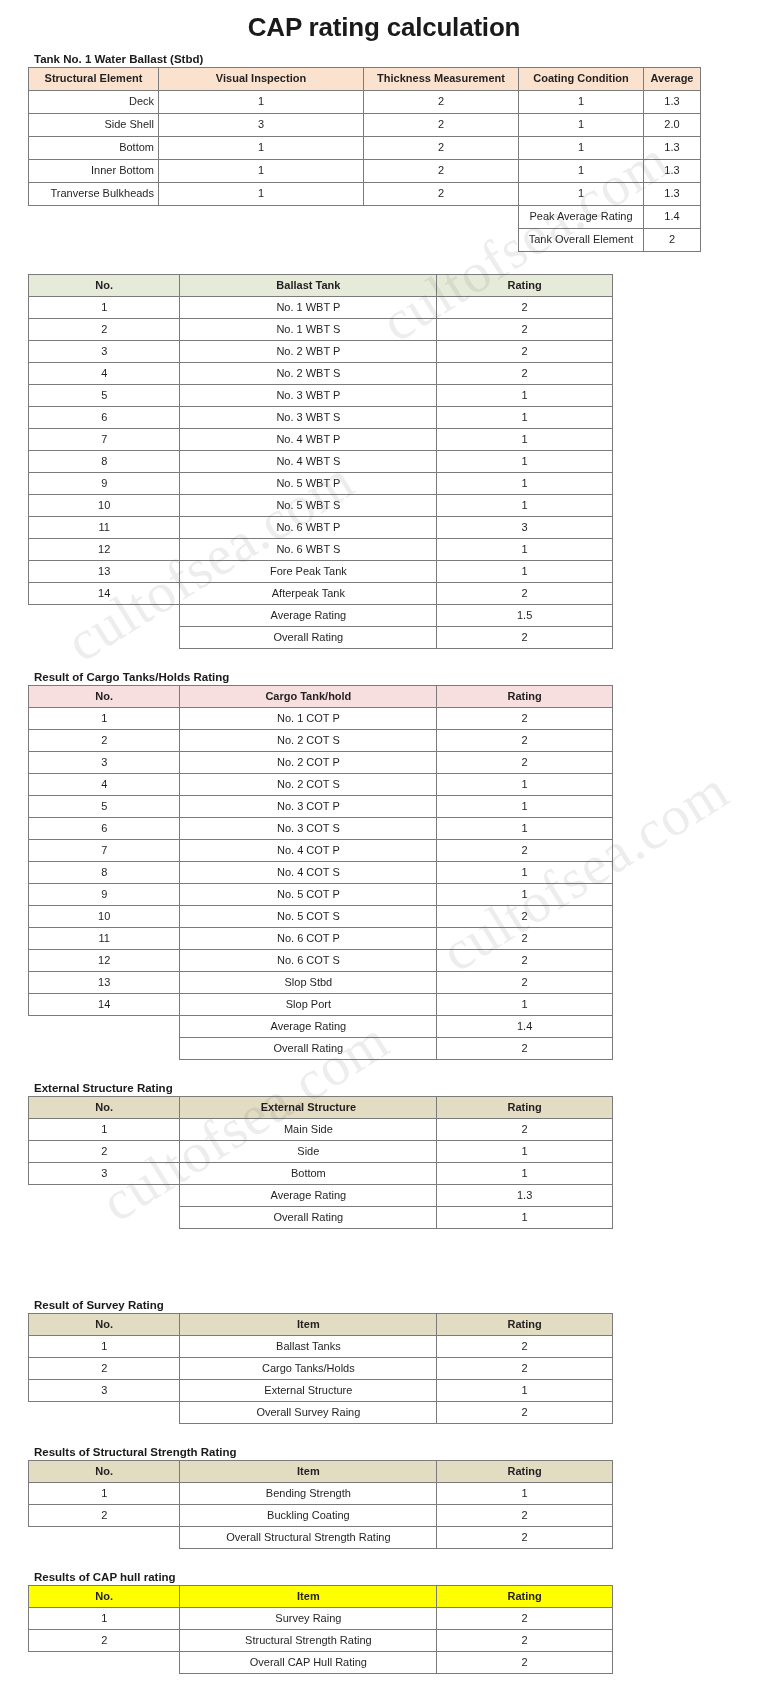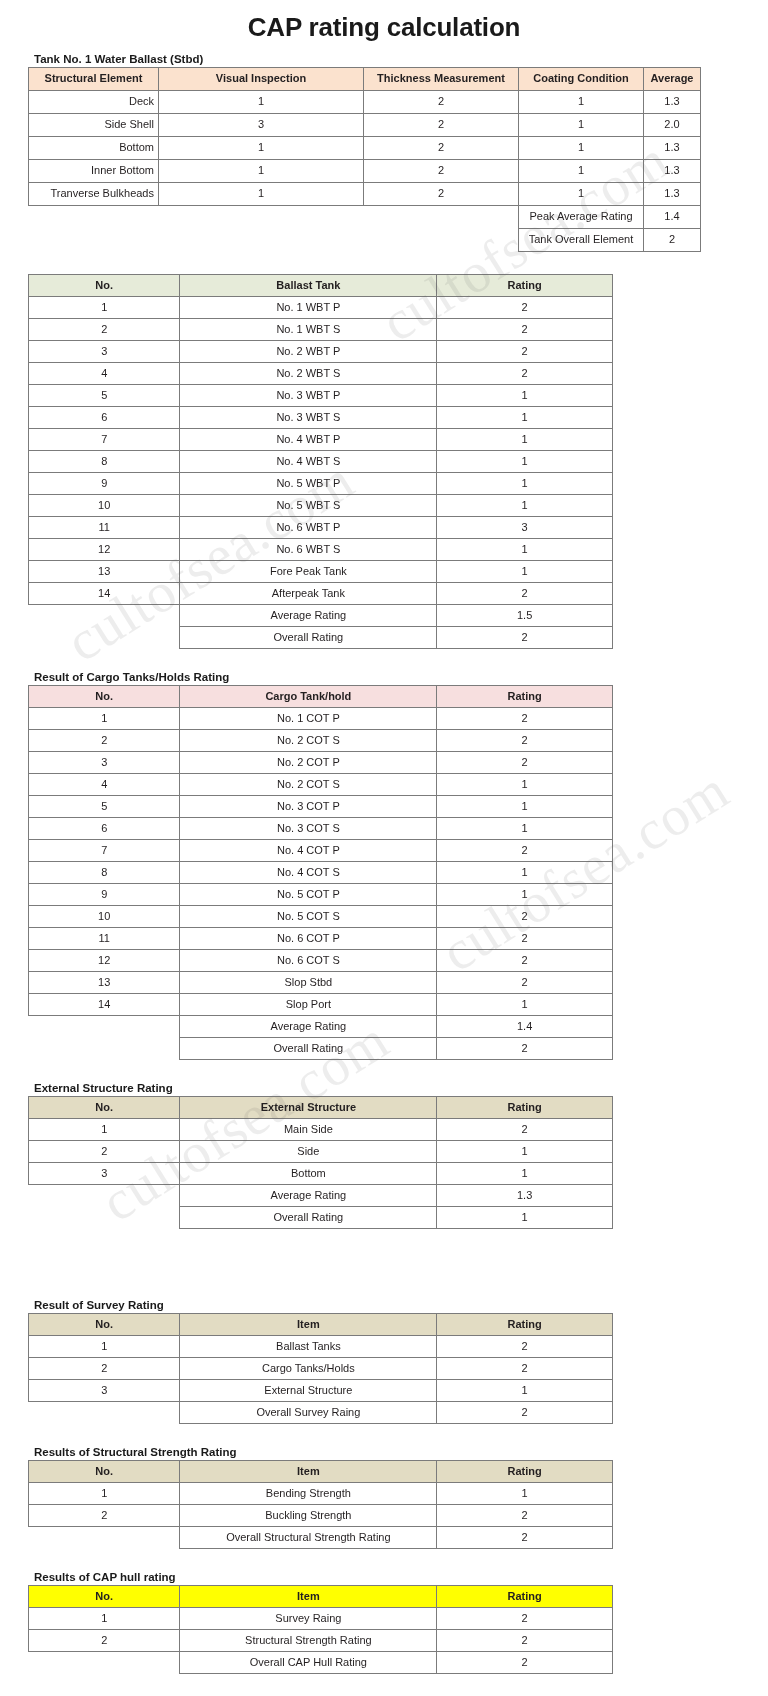--- a/index.html
+++ b/index.html
@@ -530,21 +530,21 @@
           </tr>
         </thead>
         <tbody>
           <tr>
               <td class="c">1</td>
               <td class="c">Bending Strength</td>
               <td class="c">1</td>
             </tr>
           <tr>
               <td class="c">2</td>
-              <td class="c">Buckling Strength</td>
+              <td class="c">Buckling Coating</td>
               <td class="c">2</td>
             </tr>
           <tr>
             <td class="noborder"></td>
             <td class="sum-label">Overall Structural Strength Rating</td>
             <td class="sum-val">2</td>
           </tr>
         </tbody>
       </table>
     </div>

